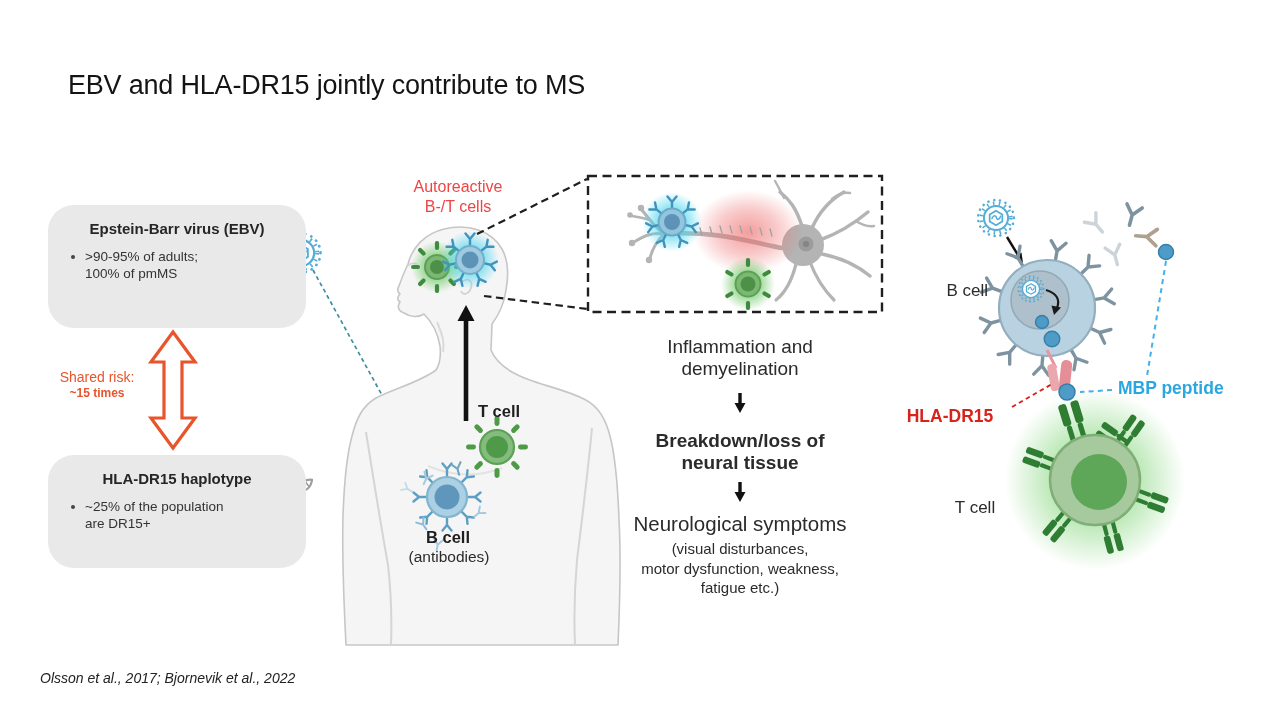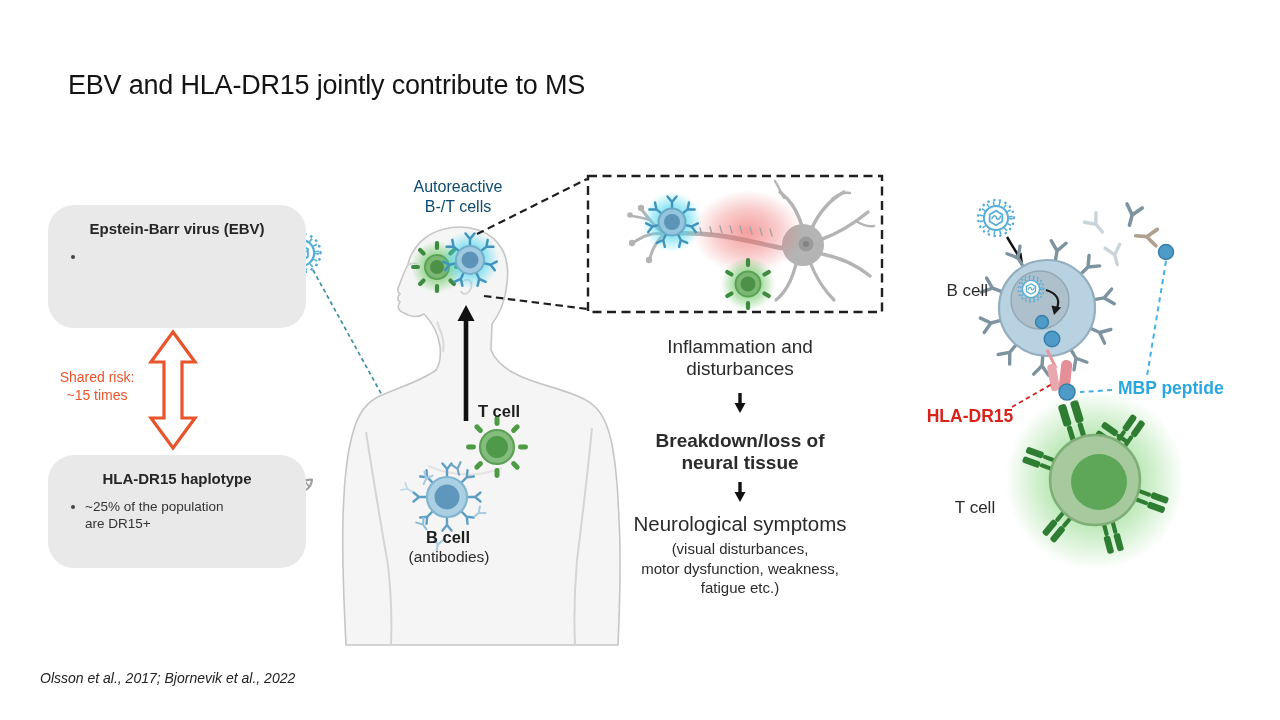--- a/index.html
+++ b/index.html
@@ -16,37 +16,37 @@
   .page-title{left:68px;top:70px;font-size:27px;font-weight:500;letter-spacing:-0.2px;color:#141414;}
   
   .info-box{background:var(--box-gray);border-radius:26px;padding:15px 16px 12px 16px;box-sizing:border-box;}
   .ebv-box{left:48px;top:205px;width:258px;height:123px;}
   .hla-box{left:48px;top:455px;width:258px;height:113px;}
   .box-title{text-align:center;font-weight:bold;font-size:15px;margin-bottom:11px;color:#262626;}
   .bullet-row{display:flex;align-items:flex-start;font-size:13.5px;line-height:1.28;color:#333;margin-bottom:1px;}
   .dot{width:4px;height:4px;border-radius:50%;background:#444;margin:7px 10px 0 7px;flex:none;}
   
   .shared-risk{left:38px;top:368px;width:118px;text-align:center;color:var(--orange);font-size:14px;line-height:1.3;}
-  .shared-risk .b{font-weight:normal;font-size:14px;}
+  .shared-risk .b{font-weight:bold;font-size:12px;}
   
-  .autoreactive{left:378px;top:177px;width:160px;text-align:center;font-size:16px;line-height:1.28;color:#0c4a6e;}
+  .autoreactive{left:378px;top:177px;width:160px;text-align:center;font-size:16px;line-height:1.28;color:#ef4444;}
   .lbl-bold{font-weight:bold;font-size:16.5px;color:#1f1f1f;}
   .tcell-body-lbl{left:468px;top:402px;width:62px;text-align:center;}
   .bcell-body-lbl{left:408px;top:528px;width:80px;text-align:center;}
   .antibodies-lbl{left:389px;top:548px;width:120px;text-align:center;font-size:15.5px;color:#2b2b2b;}
   
   .cascade{left:600px;top:0px;width:280px;text-align:center;color:#2b2b2b;}
   .step{position:absolute;left:0;width:280px;font-size:19px;line-height:1.18;}
   .step1{top:336px;} .step2{top:430px;font-weight:bold;}
   .step3-title{top:512px;font-size:20.5px;}
   .step3-sub{top:539px;font-size:15px;line-height:1.3;}
   
   .bcell-right-lbl{left:926px;top:281px;width:62px;text-align:right;font-size:17px;color:#2b2b2b;}
   .tcell-right-lbl{left:944px;top:498px;width:62px;text-align:center;font-size:17px;color:#2b2b2b;}
-  .hla-lbl{left:920px;top:406px;width:100px;text-align:center;font-weight:bold;font-size:17.5px;color:var(--hla-red);}
+  .hla-lbl{left:900px;top:406px;width:100px;text-align:center;font-weight:bold;font-size:17.5px;color:var(--hla-red);}
   .mbp-lbl{left:1118px;top:378px;width:130px;font-weight:bold;font-size:17.5px;color:var(--mbp-cyan);}
   .citation{left:40px;top:670px;font-size:14px;font-style:italic;color:#222;}
   svg.art{position:absolute;left:0;top:0;}
 </style>
 </head>
 <body>
 
 <div class="canvas">
 
   <svg class="art" width="1280" height="720" viewBox="0 0 1280 720">
@@ -364,20 +364,24 @@
     <circle cx="1067" cy="392" r="8" fill="#4E9BC8" stroke="#357FA8" stroke-width="1.5"></circle>
     <line x1="1012" y1="407" x2="1052" y2="384" stroke="#D8231D" stroke-width="1.9" stroke-dasharray="4.5 3.5"></line>
   </svg>
 
   <div class="abs page-title">EBV and HLA-DR15 jointly contribute to MS</div>
 
   <div class="abs info-box ebv-box">
     <div class="box-title">Epstein-Barr virus (EBV)</div>
     <div class="bullet-row">
       <span class="dot"></span>
+      <span class="btext">
+        <div>&gt;90-95% of adults;</div>
+        <div>100% of pmMS</div>
+      </span>
     </div>
   </div>
 
   <div class="abs shared-risk">
     <div>Shared risk:</div>
     <div class="b">~15 times</div>
   </div>
 
   <div class="abs info-box hla-box">
     <div class="box-title">HLA-DR15 haplotype</div>
@@ -395,21 +399,21 @@
     <div>B-/T cells</div>
   </div>
 
   <div class="abs lbl-bold tcell-body-lbl">T cell</div>
   <div class="abs lbl-bold bcell-body-lbl">B cell</div>
   <div class="abs antibodies-lbl">(antibodies)</div>
 
   <div class="abs cascade">
     <div class="step step1">
       <div>Inflammation and</div>
-      <div>disturbances</div>
+      <div>demyelination</div>
     </div>
     <div class="step step2">
       <div>Breakdown/loss of</div>
       <div>neural tissue</div>
     </div>
     <div class="step step3-title">Neurological symptoms</div>
     <div class="step step3-sub">
       <div>(visual disturbances,</div>
       <div>motor dysfunction, weakness,</div>
       <div>fatigue etc.)</div>

